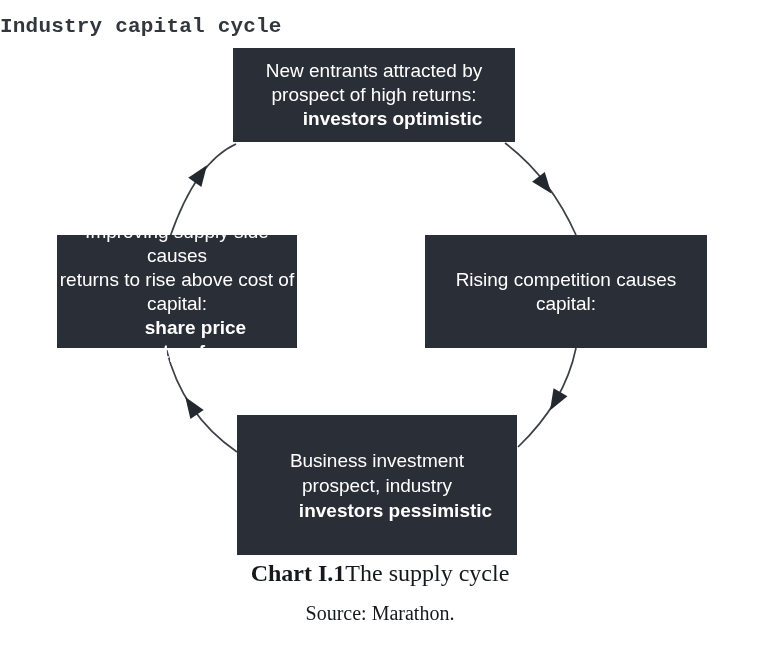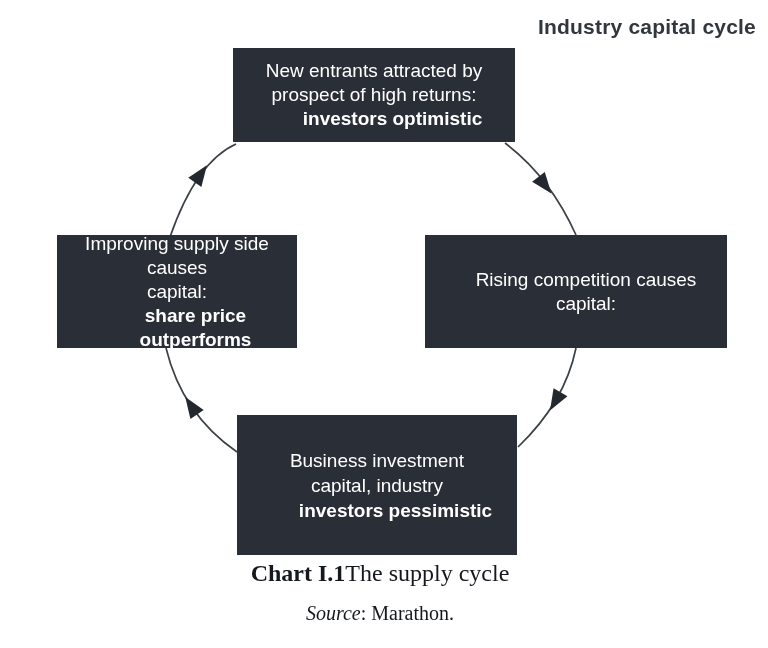--- a/index.html
+++ b/index.html
@@ -8,67 +8,68 @@
     width: 768px;
     height: 648px;
     background: #ffffff;
     font-family: "Liberation Sans", sans-serif;
     overflow: hidden;
   }
   .diagram-title {
     position: absolute;
     left: 0; top: 15px;
     width: 756px;
-    text-align: right;
+    text-align: left;
     font-size: 21px;
     font-weight: 600;
     letter-spacing: 0.2px;
     color: #32373e;
+    font-family: Liberation Mono, monospace;
   }
   .arcs-svg {
     position: absolute;
     left: 0; top: 0;
     width: 768px; height: 648px;
   }
   .box {
     position: absolute;
     background: #2a2e36;
     color: #ffffff;
     text-align: center;
     font-size: 19px;
     line-height: 24px;
     display: flex;
     flex-direction: column;
     justify-content: center;
   }
   .box .em { font-weight: bold; margin-left: 37px; }
   .box-top    { left: 233px; top: 48px;  width: 282px; height: 94px; }
   .box-left   { left: 57px;  top: 235px; width: 240px; height: 113px; }
-  .box-right  { left: 425px; top: 235px; width: 282px; height: 113px; padding-left: 20px; }
+  .box-right  { left: 425px; top: 235px; width: 282px; height: 113px; }
   .box-bottom { left: 237px; top: 415px; width: 280px; height: 140px; line-height: 25px; }
   .caption {
     position: absolute;
     left: 0; top: 560px;
     width: 760px;
     text-align: center;
     font-family: "Liberation Serif", serif;
     font-size: 24px;
     color: #15181d;
   }
   .caption .cap-label { font-weight: bold; }
   .source-line {
     position: absolute;
     left: 0; top: 602px;
     width: 760px;
     text-align: center;
     font-family: "Liberation Serif", serif;
     font-size: 20px;
     color: #15181d;
   }
-  .source-line .src-label { font-style: italic; }
+  .source-line .src-label { }
   .arc { fill: none; stroke: #3c4148; stroke-width: 1.7px; }
   .arrowhead { fill: #23272e; }
 </style>
 </head>
 <body>
 
 <div class="stage">
 
   <div class="diagram-title">Industry capital cycle</div>
 
@@ -86,32 +87,33 @@
   </svg>
 
   <div class="box box-top">
     <div>New entrants attracted by</div>
     <div>prospect of high returns:</div>
     <div class="em">investors optimistic</div>
   </div>
 
   <div class="box box-left">
     <div>Improving supply side causes</div>
+    <div>returns to rise above cost of</div>
     <div>capital:</div>
     <div class="em">share price outperforms</div>
   </div>
 
   <div class="box box-right">
     <div>Rising competition causes</div>
     <div>capital:</div>
   </div>
 
   <div class="box box-bottom">
     <div>Business investment</div>
-    <div>capital, industry</div>
+    <div>prospect, industry</div>
     <div class="em">investors pessimistic</div>
   </div>
 
   <div class="caption">
     <span class="cap-label">Chart I.1</span><span>The supply cycle</span>
   </div>
 
   <div class="source-line">
     <span class="src-label">Source</span><span>: Marathon.</span>
   </div>

